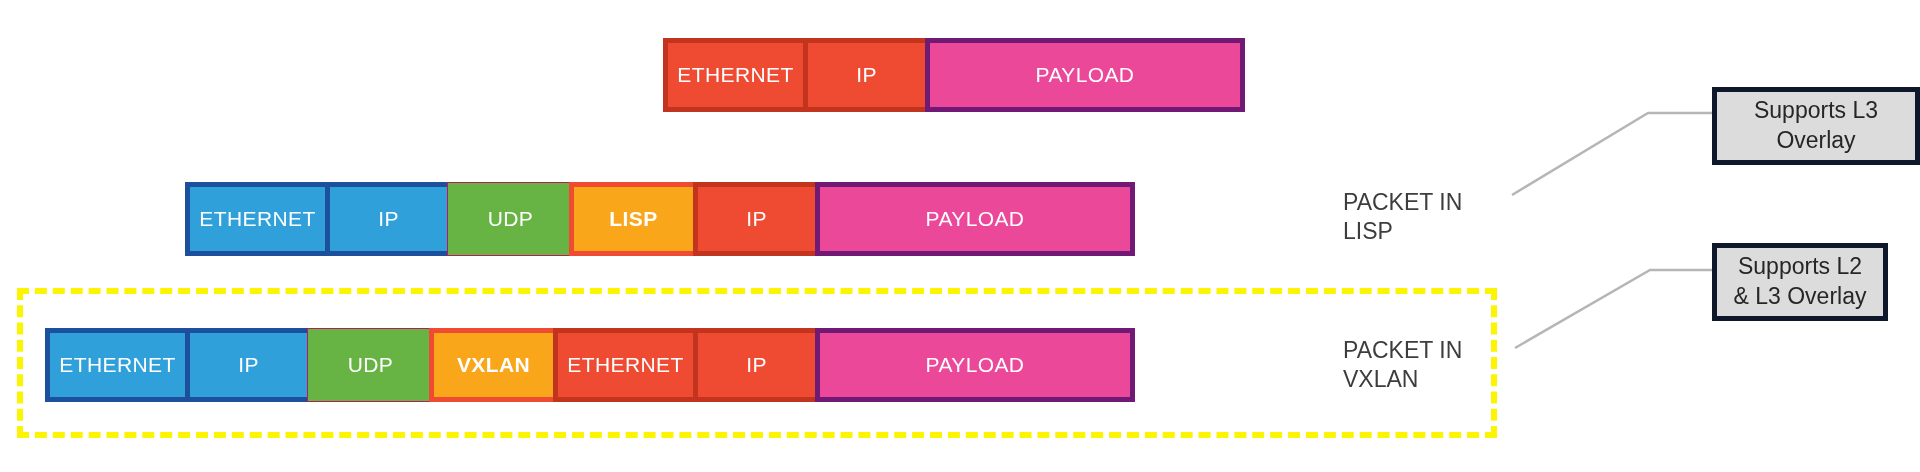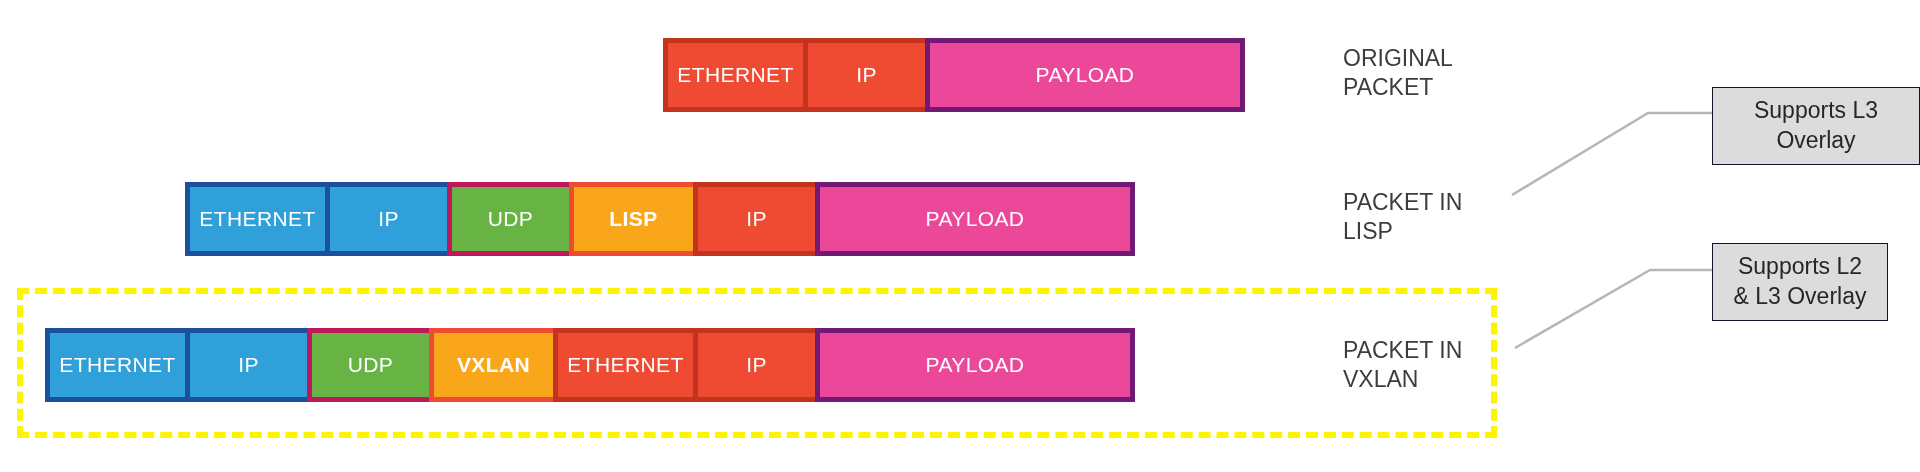--- a/index.html
+++ b/index.html
@@ -19,41 +19,41 @@
     box-sizing:border-box;
     display:flex;align-items:center;justify-content:center;
     color:#ffffff;
     font-size:21px;
     letter-spacing:0.4px;
     white-space:nowrap;
   }
   .seg.red{background:#ef4b33;border:5px solid #c3341f;}
   .seg.gray{background:#ec4899;border:5px solid #701a75;}
   .seg.blue{background:#2fa0da;border:5px solid #1c4f9c;}
-  .seg.green{background:#67b445;border:5px solid #be185d;}
+  .seg.green{background:#67b445;border:1px solid #be185d;}
   .seg.orange{background:#f9a61a;border:5px solid #ef4b33;font-weight:bold;}
 
   
   .seg + .seg{margin-left:-5px;}
 
   
   .rowlabel{
     position:absolute;
     font-size:23px;
     color:#3d3d3d;
     line-height:1.28;
     white-space:pre-line;
   }
 
   
   .callout{
     position:absolute;
     box-sizing:border-box;
     background:#dcdcdc;
-    border:1px solid #0f172a;
+    border:5px solid #0f172a;
     display:flex;align-items:center;justify-content:center;
     text-align:center;
     font-size:23px;
     color:#262626;
     line-height:1.3;
     white-space:pre-line;
   }
 
   
   .dashbox{
@@ -75,22 +75,20 @@
     <polyline points="1515,348 1650,270 1712,270" fill="none" stroke="#b6b6b6" stroke-width="2.5"></polyline>
   </svg>
 
   <div class="dashbox" style="left:17px;top:288px;width:1480px;height:150px;"></div>
 
   <div class="row" style="left:663px;top:38px;height:74px;">
       <div class="seg red" style="width: 145px;">ETHERNET</div>
       <div class="seg red" style="width: 127px;">IP</div>
       <div class="seg gray" style="width: 320px;">PAYLOAD</div>
     </div>
-  <div class="rowlabel" style="left:1343px;top:44px;">ORIGINAL
-PACKET</div>
 
   <div class="row" style="left:185px;top:182px;height:74px;">
       <div class="seg blue" style="width: 145px;">ETHERNET</div>
       <div class="seg blue" style="width: 127px;">IP</div>
       <div class="seg green" style="width: 127px;">UDP</div>
       <div class="seg orange" style="width: 129px;">LISP</div>
       <div class="seg red" style="width: 127px;">IP</div>
       <div class="seg gray" style="width: 320px;">PAYLOAD</div>
     </div>
   <div class="rowlabel" style="left:1343px;top:188px;">PACKET IN

